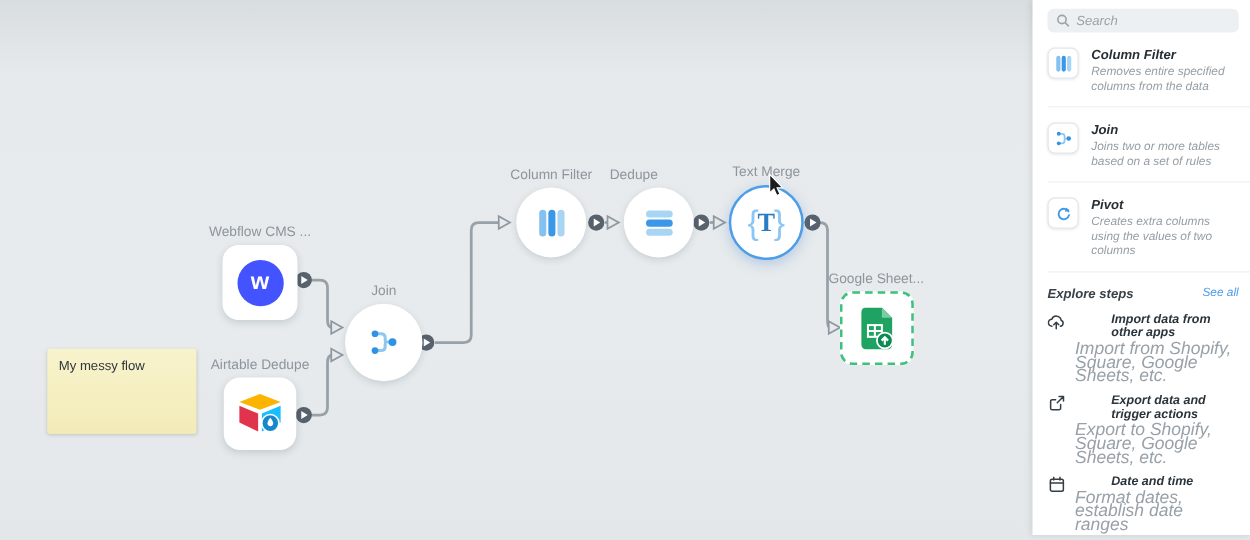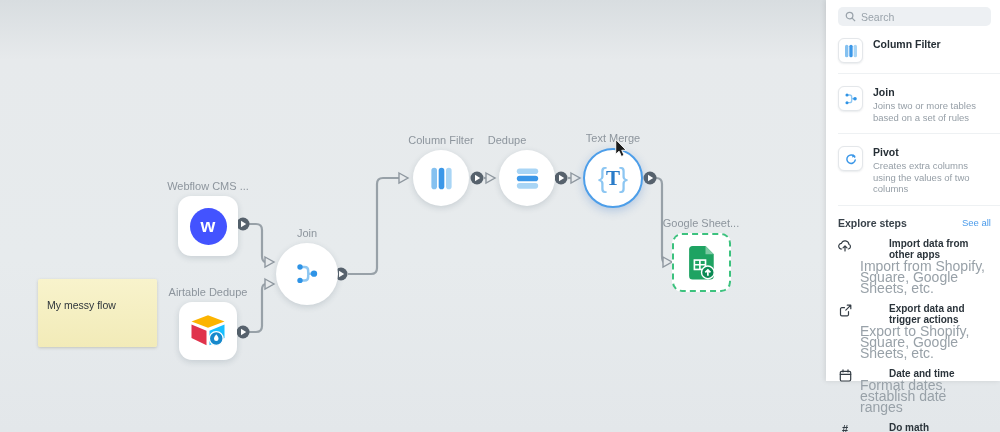--- a/index.html
+++ b/index.html
@@ -40,27 +40,28 @@
     display:flex; align-items:center; justify-content:center;
     color:#fff; font-weight:bold; font-size:19px;
   }
   .tm-glyph { display:flex; align-items:center; }
   .tm-brace { font-size:27px; font-weight:400; color:#8cc6f2; line-height:1; }
   .tm-letter { font-family:"Liberation Serif", serif; font-weight:bold; font-size:21px; color:#2a7cc9; margin:0 -1px; line-height:1; }
   .sticky-note {
     position:absolute; left:38px; top:279px; width:119px; height:68px;
     background:linear-gradient(180deg,#f8f3cc,#f2ebb8);
     border-radius:2px; box-shadow:0 1px 3px rgba(90,90,50,.25);
-    padding:20px 9px; font-size:10.5px; font-weight:500; color:#2e353b;
+    padding:8px 9px; font-size:10.5px; font-weight:500; color:#2e353b;
   }
   
   .sidebar {
-    position:absolute; right:0; top:0; width:174px; height:381px;
+    position:absolute; right:0; top:0; width:174px; height:428px;
     background:#ffffff; box-shadow:-1px 0 5px rgba(0,0,0,.10);
     padding:7px 9px 0 12px;
+    font-style:italic;
   }
   .search-box {
     height:19px; background:#edf0f3; border-radius:5px;
     display:flex; align-items:center; gap:5px; padding:0 7px;
     color:#9aa3ab; font-size:10.5px;
   }
   .sg-title { margin-top:14px; font-size:10.5px; font-weight:bold; color:#434c53; }
   .sg-item { display:flex; gap:10px; padding:12px 0 10px; border-bottom:1px solid #eef1f3; margin-right:-9px; padding-right:9px; }
   .sg-iconbox {
     flex:0 0 25px; width:25px; height:25px; background:#fff; border:1px solid #e4e7ea;
@@ -223,20 +224,21 @@
   <div class="sg-item">
     <div class="sg-iconbox">
       <svg width="16" height="16" viewBox="0 0 24 24">
         <rect x="3" y="2.5" width="5" height="19" rx="2.5" fill="#85c1f0"></rect>
         <rect x="9.5" y="2.5" width="5" height="19" rx="2.5" fill="#3b97e8"></rect>
         <rect x="16" y="2.5" width="5" height="19" rx="2.5" fill="#a9d5f5"></rect>
       </svg>
     </div>
     <div>
       <div class="sg-name">Column Filter</div>
+      <div class="sg-desc">Removes entire specified columns from the data</div>
     </div>
   </div>
 
   <div class="sg-item">
     <div class="sg-iconbox">
       <svg width="16" height="16" viewBox="0 0 24 24">
         <g stroke="#8ec7f2" stroke-width="2.1" fill="none" stroke-linecap="round">
           <path d="M6,6 H10 Q13,6 13,9 V10.5"></path>
           <path d="M6,17.5 H10 Q13,17.5 13,14.5 V13"></path>
           <path d="M13,11.7 H18"></path>

